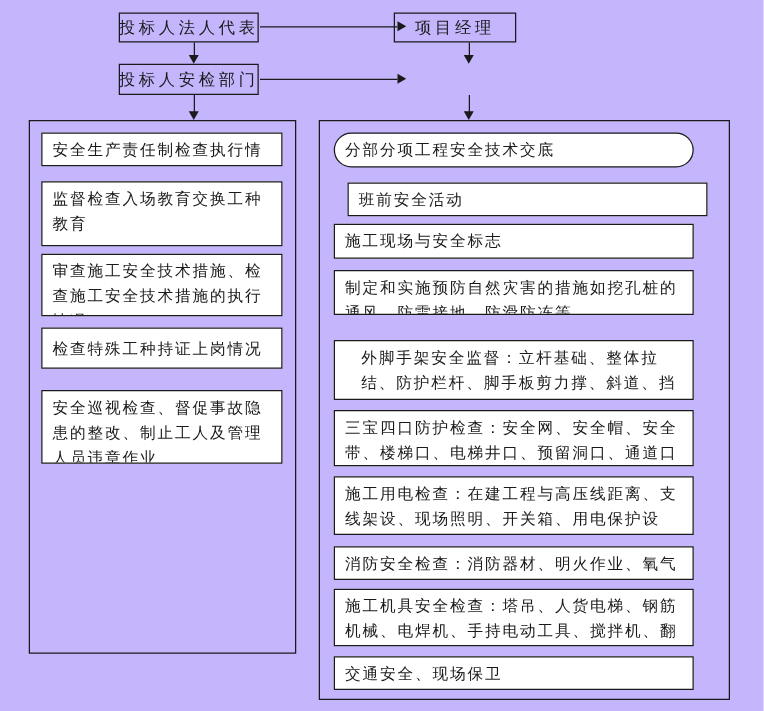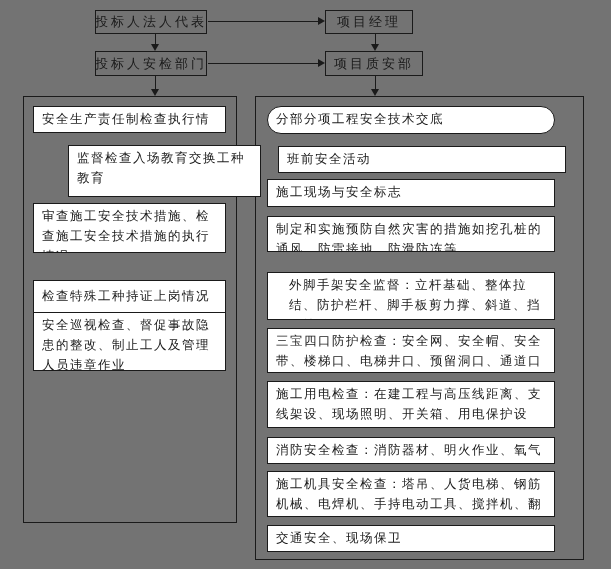--- a/index.html
+++ b/index.html
@@ -1,46 +1,46 @@
 <!DOCTYPE html>
 <html><head>
 <meta charset="utf-8">
 <style>
   html,body{margin:0;padding:0;background:#ffffff;}
   #page{
-    position:relative;width:611px;height:569px;background:#737373;
-    font-family:Liberation Mono, monospace;
+    position:relative;width:611px;height:569px;background:#c4b5fd;
+    font-family:Liberation Serif, serif;
     color:#1a1a1a;
   }
   
   .node{
     position:absolute;border:1px solid #1a1a1a;box-sizing:border-box;
     display:flex;align-items:center;justify-content:center;
     font-size:13px;letter-spacing:3px;white-space:nowrap;overflow:hidden;
   }
   #tl1{left:95px;top:10px;width:112px;height:24px;}
-  #tr1{left:325px;top:10px;width:88px;height:24px;}
+  #tr1{left:315px;top:10px;width:98px;height:24px;}
   #tl2{left:95px;top:51px;width:112px;height:25px;}
   #tr2{left:325px;top:51px;width:98px;height:25px;}
   
   .panel{position:absolute;border:1px solid #1a1a1a;box-sizing:border-box;background:transparent;}
   #pl{left:23px;top:96px;width:214px;height:427px;}
   #pr{left:255px;top:96px;width:329px;height:464px;}
   
   .ibox{
     position:absolute;border:1px solid #1a1a1a;box-sizing:border-box;
     font-size:12.5px;line-height:20px;letter-spacing:1.5px;
     padding:3px 8px;overflow:hidden;background:#ffffff;
   }
   .lcol{left:33px;width:193px;}
   .rcol{left:267px;width:288px;}
   #l1{top:106px;height:27px;}
-  #l2{top:145px;height:52px;margin-left:35px;}
+  #l2{top:145px;height:52px;}
   #l3{top:203px;height:50px;}
-  #l4{top:280px;height:33px;display:flex;align-items:center;}
+  #l4{top:262px;height:33px;display:flex;align-items:center;}
   #l5{top:312px;height:59px;}
   #l6{top:397px;height:47px;}
   #l7{top:458px;height:50px;}
   #r1{top:106px;height:28px;border-radius:14px;}
   #r2{top:146px;height:27px;margin-left:11px;}
   #r3{top:179px;height:28px;}
   #r4{top:216px;height:36px;}
   #r5{top:272px;height:48px;padding-left:21px;}
   #r6{top:328px;height:45px;}
   #r7{top:381px;height:47px;}
@@ -70,21 +70,20 @@
   #a6{left:371px;top:89px;}
 </style>
 </head>
 <body>
 
 <div id="page">
 
   <div class="node" id="tl1">投标人法人代表</div>
   <div class="node" id="tr1">项目经理</div>
   <div class="node" id="tl2">投标人安检部门</div>
-  <div class="node" id="tr2">项目质安部</div>
 
   <div class="hline" id="c1"></div>
   <div class="arr-r" id="a1"></div>
   <div class="vline" id="c2"></div>
   <div class="arr-d" id="a2"></div>
   <div class="vline" id="c3"></div>
   <div class="arr-d" id="a3"></div>
   <div class="hline" id="c4"></div>
   <div class="arr-r" id="a4"></div>
   <div class="vline" id="c5"></div>

